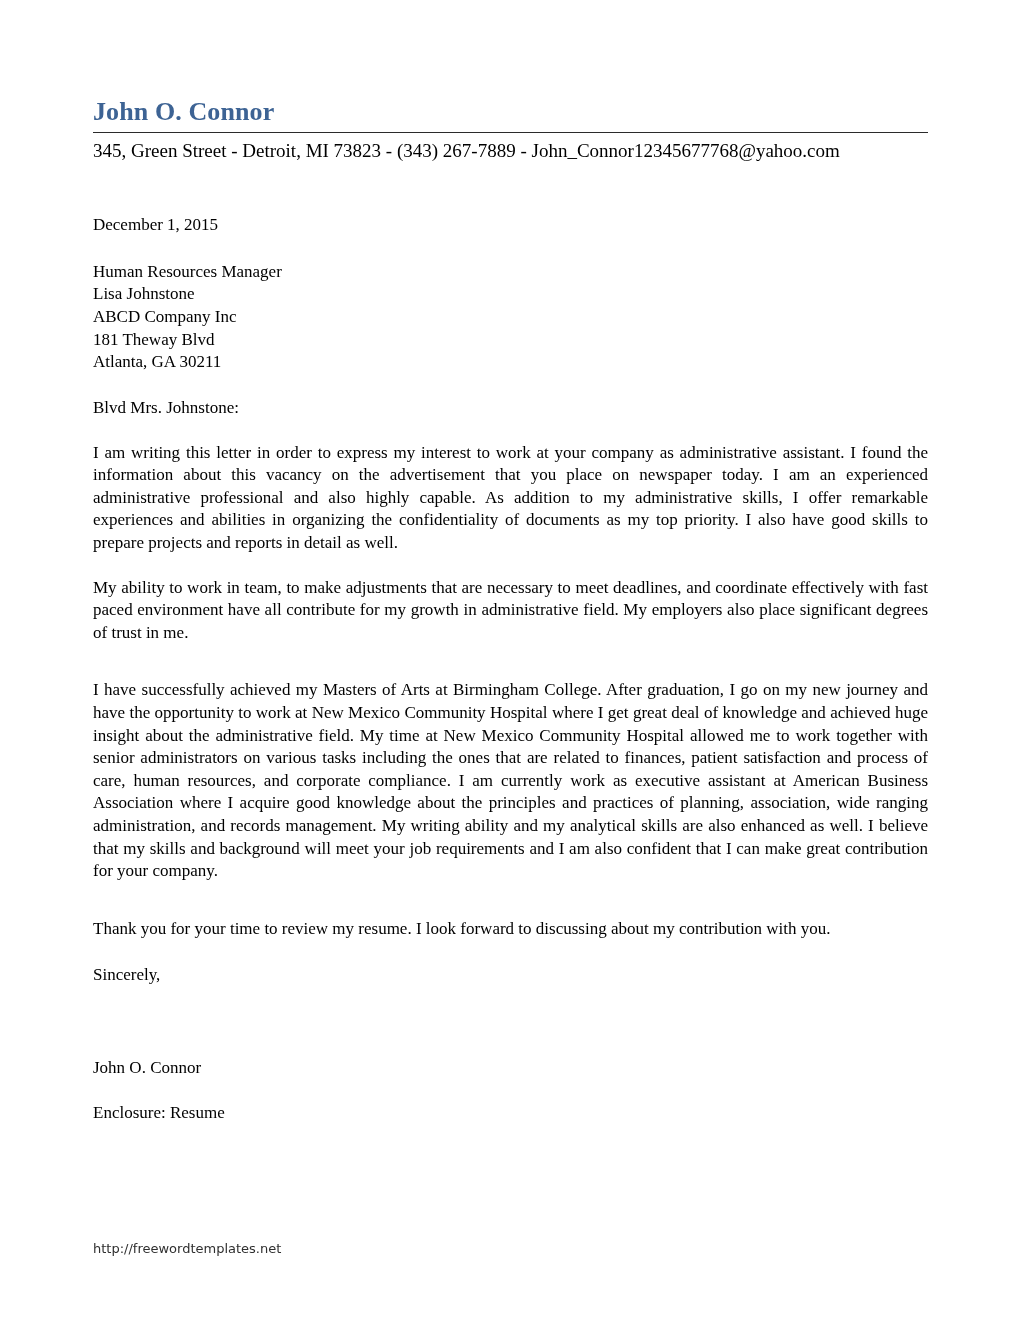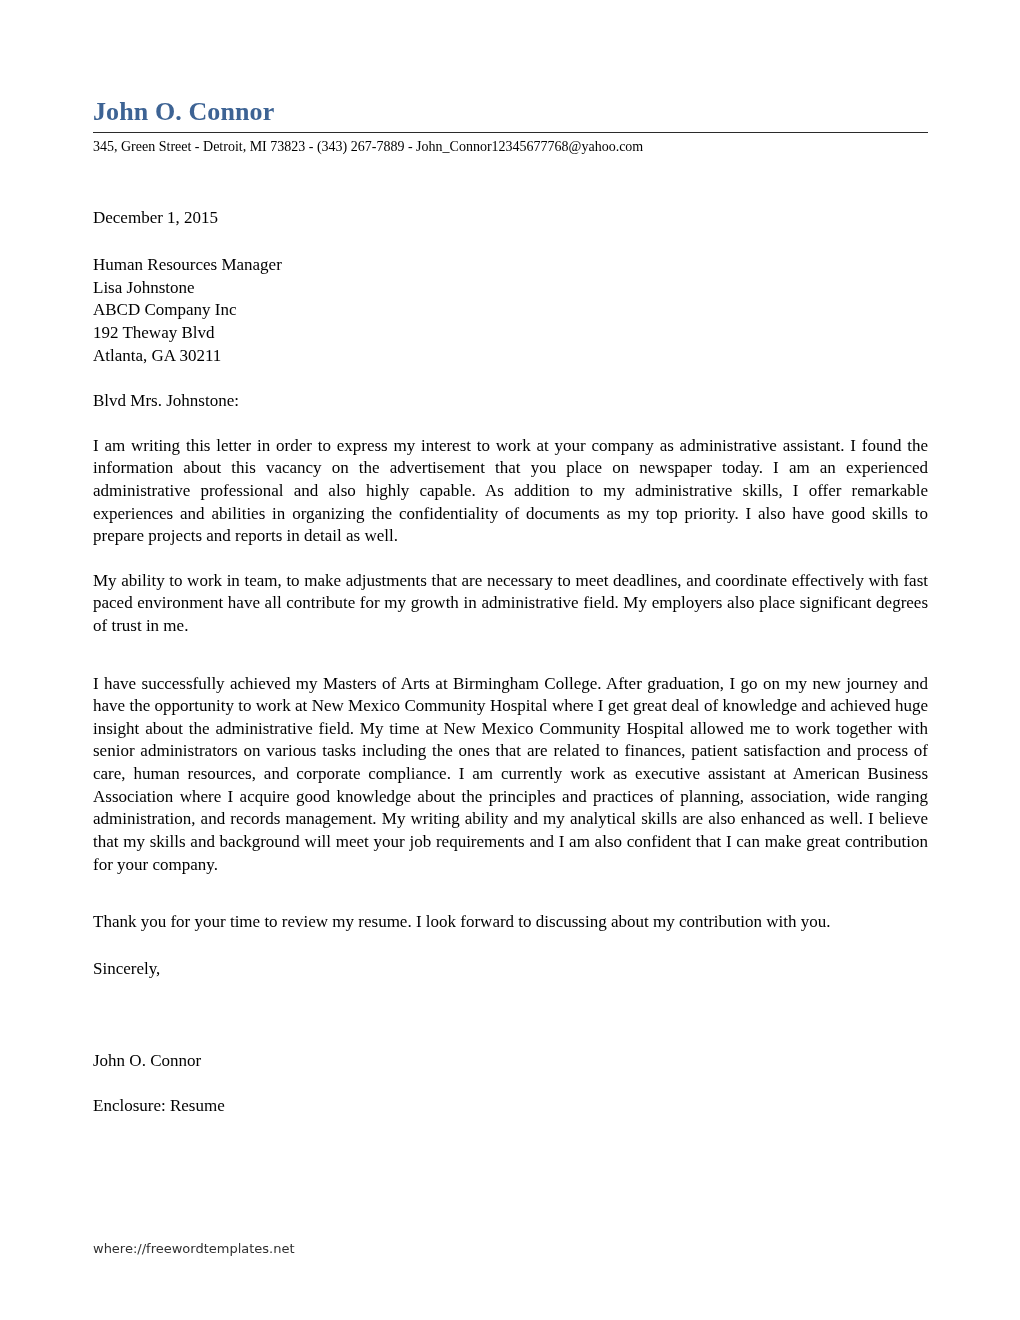--- a/index.html
+++ b/index.html
@@ -34,21 +34,21 @@
     line-height: 1.1;
     letter-spacing: 0.1px;
     margin: 0;
   }
   .letterhead-rule {
     height: 0;
     border-top: 1.4px solid #2b2b2b;
     margin-top: 5px;
   }
   .sender-contact {
-    font-size: 14px;
+    font-size: 19px;
     line-height: 1.35;
     padding-top: 5px;
     white-space: nowrap;
   }
 
   
   .letter-body {
     font-size: 17px;
     line-height: 1.33;
   }
@@ -106,21 +106,21 @@
     </div>
 
     <div class="letter-body">
 
       <div class="date-line">December 1, 2015</div>
 
       <div class="recipient-block">
         <span class="recipient-line">Human Resources Manager</span>
         <span class="recipient-line">Lisa Johnstone</span>
         <span class="recipient-line">ABCD Company Inc</span>
-        <span class="recipient-line">192 Theway Blvd</span>
+        <span class="recipient-line">181 Theway Blvd</span>
         <span class="recipient-line">Atlanta, GA 30211</span>
       </div>
 
       <div class="salutation">Blvd Mrs. Johnstone:</div>
 
       <div class="para">I am writing this letter in order to express my interest to work at your company as administrative assistant. I found the information about this vacancy on the advertisement that you place on newspaper today. I am an experienced administrative professional and also highly capable. As addition to my administrative skills, I offer remarkable experiences and abilities in organizing the confidentiality of documents as my top priority. I also have good skills to prepare projects and reports in detail as well.</div>
 
       <div class="para">My ability to work in team, to make adjustments that are necessary to meet deadlines, and coordinate effectively with fast paced environment have all contribute for my growth in administrative field. My employers also place significant degrees of trust in me.</div>
 
       <div class="para para-gap-large">I have successfully achieved my Masters of Arts at Birmingham College. After graduation, I go on my new journey and have the opportunity to work at New Mexico Community Hospital where I get great deal of knowledge and achieved huge insight about the administrative field. My time at New Mexico Community Hospital allowed me to work together with senior administrators on various tasks including the ones that are related to finances, patient satisfaction and process of care, human resources, and corporate compliance. I am currently work as executive assistant at American Business Association where I acquire good knowledge about the principles and practices of planning, association, wide ranging administration, and records management. My writing ability and my analytical skills are also enhanced as well. I believe that my skills and background will meet your job requirements and I am also confident that I can make great contribution for your company.</div>
@@ -129,15 +129,15 @@
 
       <div class="closing">Sincerely,</div>
 
       <div class="signature-name">John O. Connor</div>
 
       <div class="enclosure">Enclosure: Resume</div>
 
     </div>
   </div>
 
-  <div class="footer">where://freewordtemplates.net</div>
+  <div class="footer">http://freewordtemplates.net</div>
 
 </div>
 
 </body></html>

